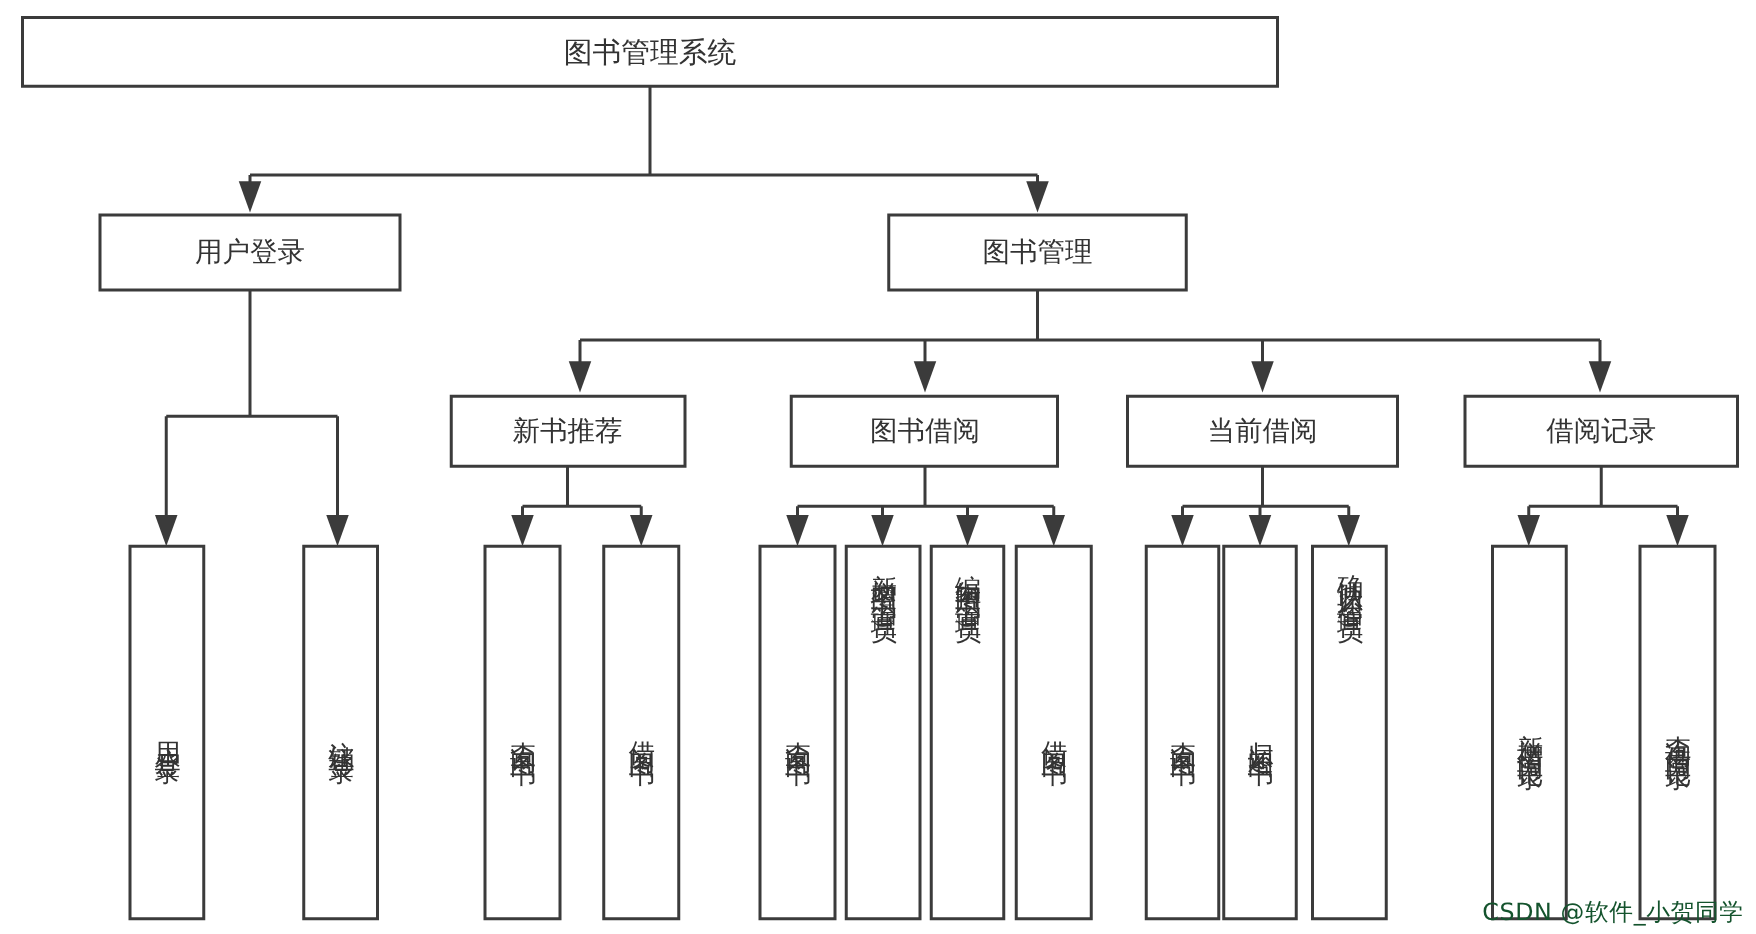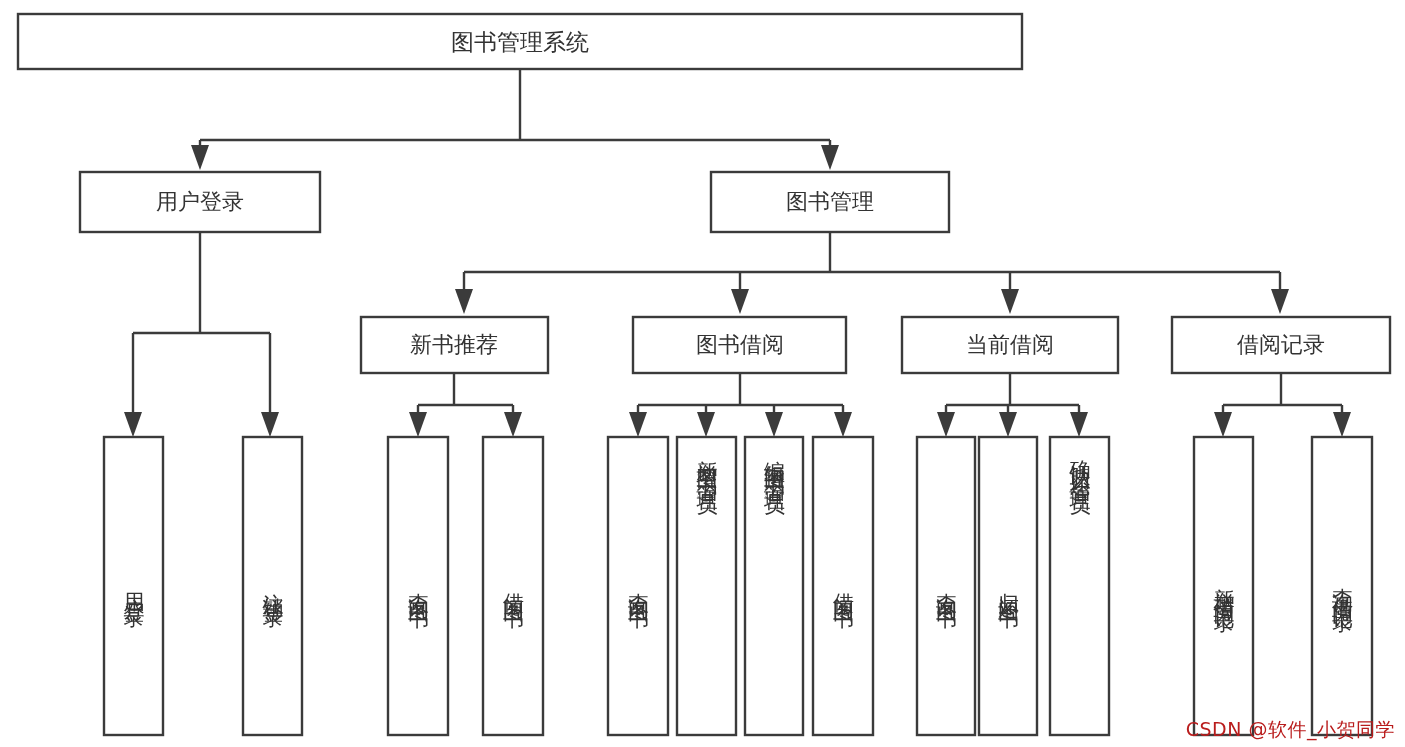--- a/index.html
+++ b/index.html
@@ -72,21 +72,21 @@
     letter-spacing: 5px;
     color: #333333;
     white-space: nowrap;
   }
   .watermark {
     position: absolute;
     right: 10px;
     bottom: 4px;
     font-family: "DejaVu Sans", "Liberation Sans", sans-serif;
     font-size: 19px;
-    color: #b91c1c;
+    color: #14532d;
     letter-spacing: 0.5px;
     white-space: nowrap;
   }
 </style>
 </head>
 <body>
 
 <div id="diagram-root">
 
   <svg class="diagram-canvas" viewBox="0 0 1405 747" xmlns="http://www.w3.org/2000/svg">

